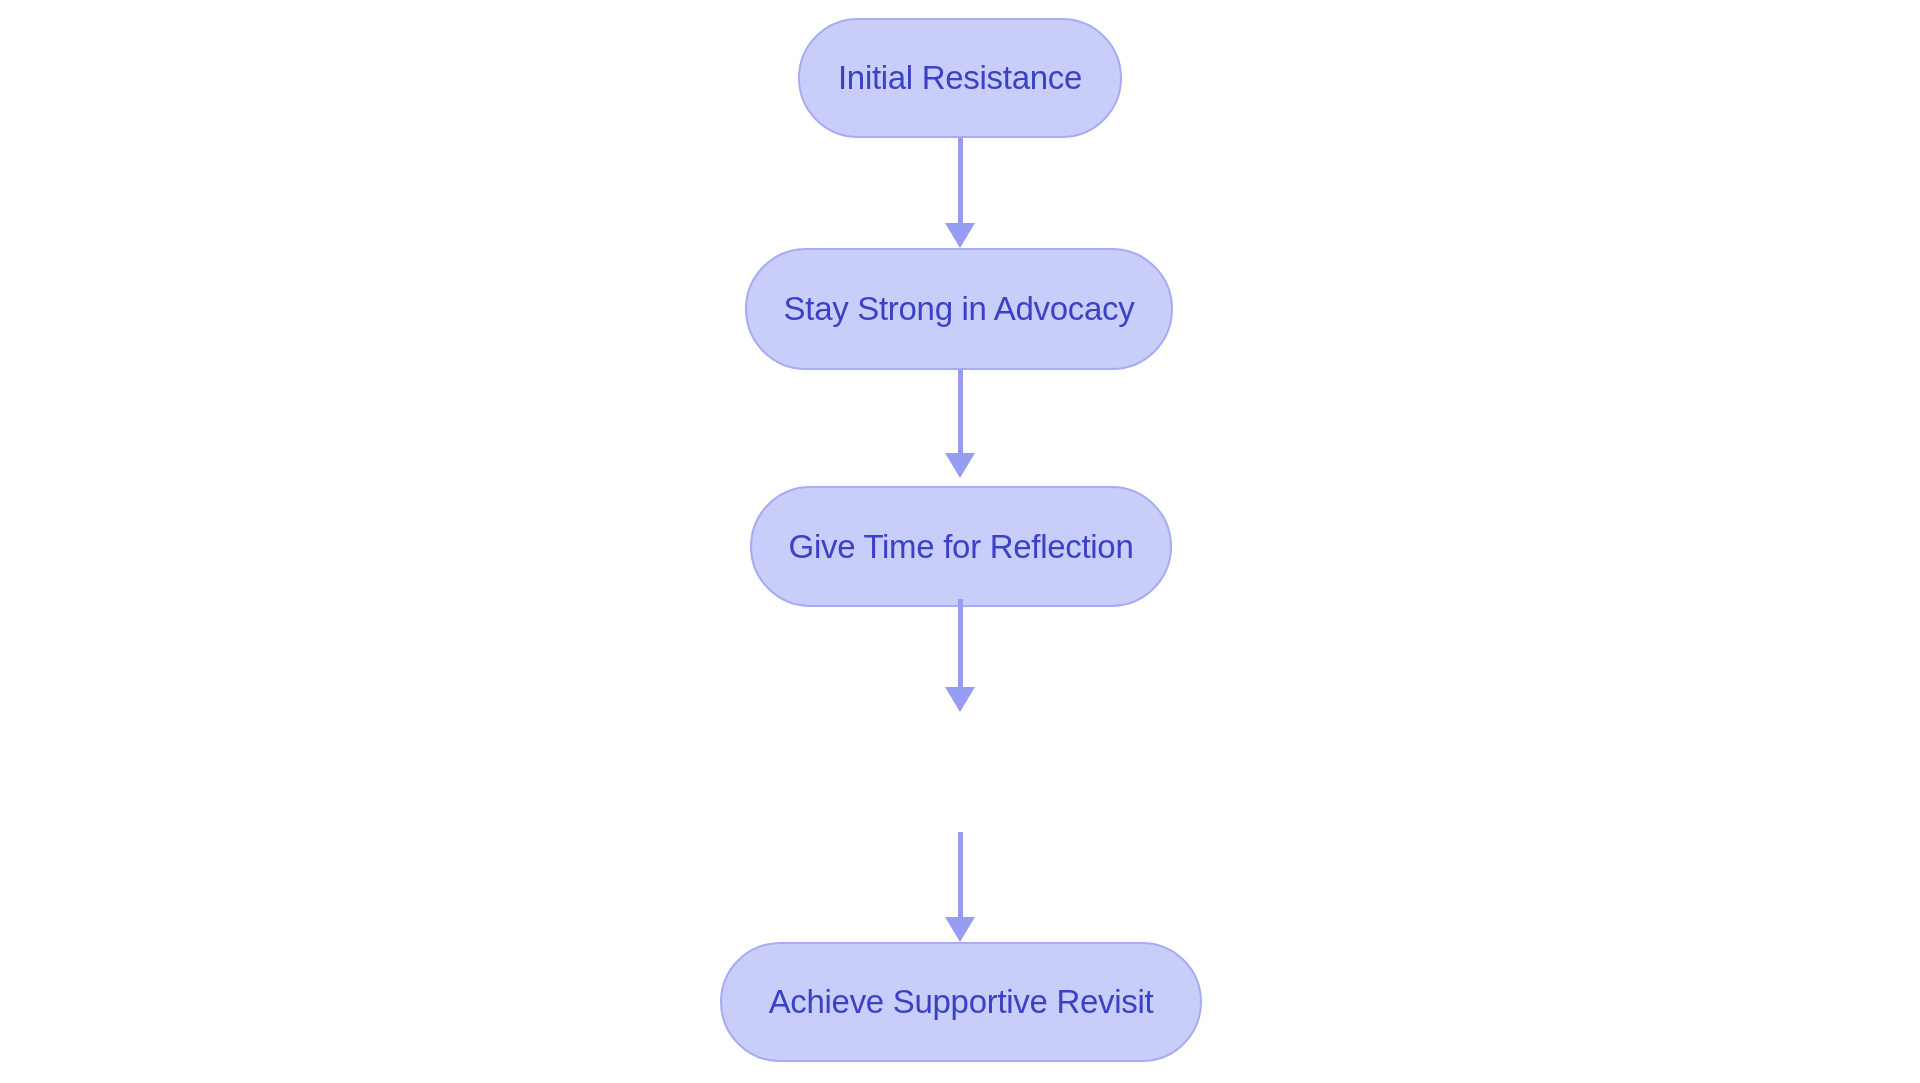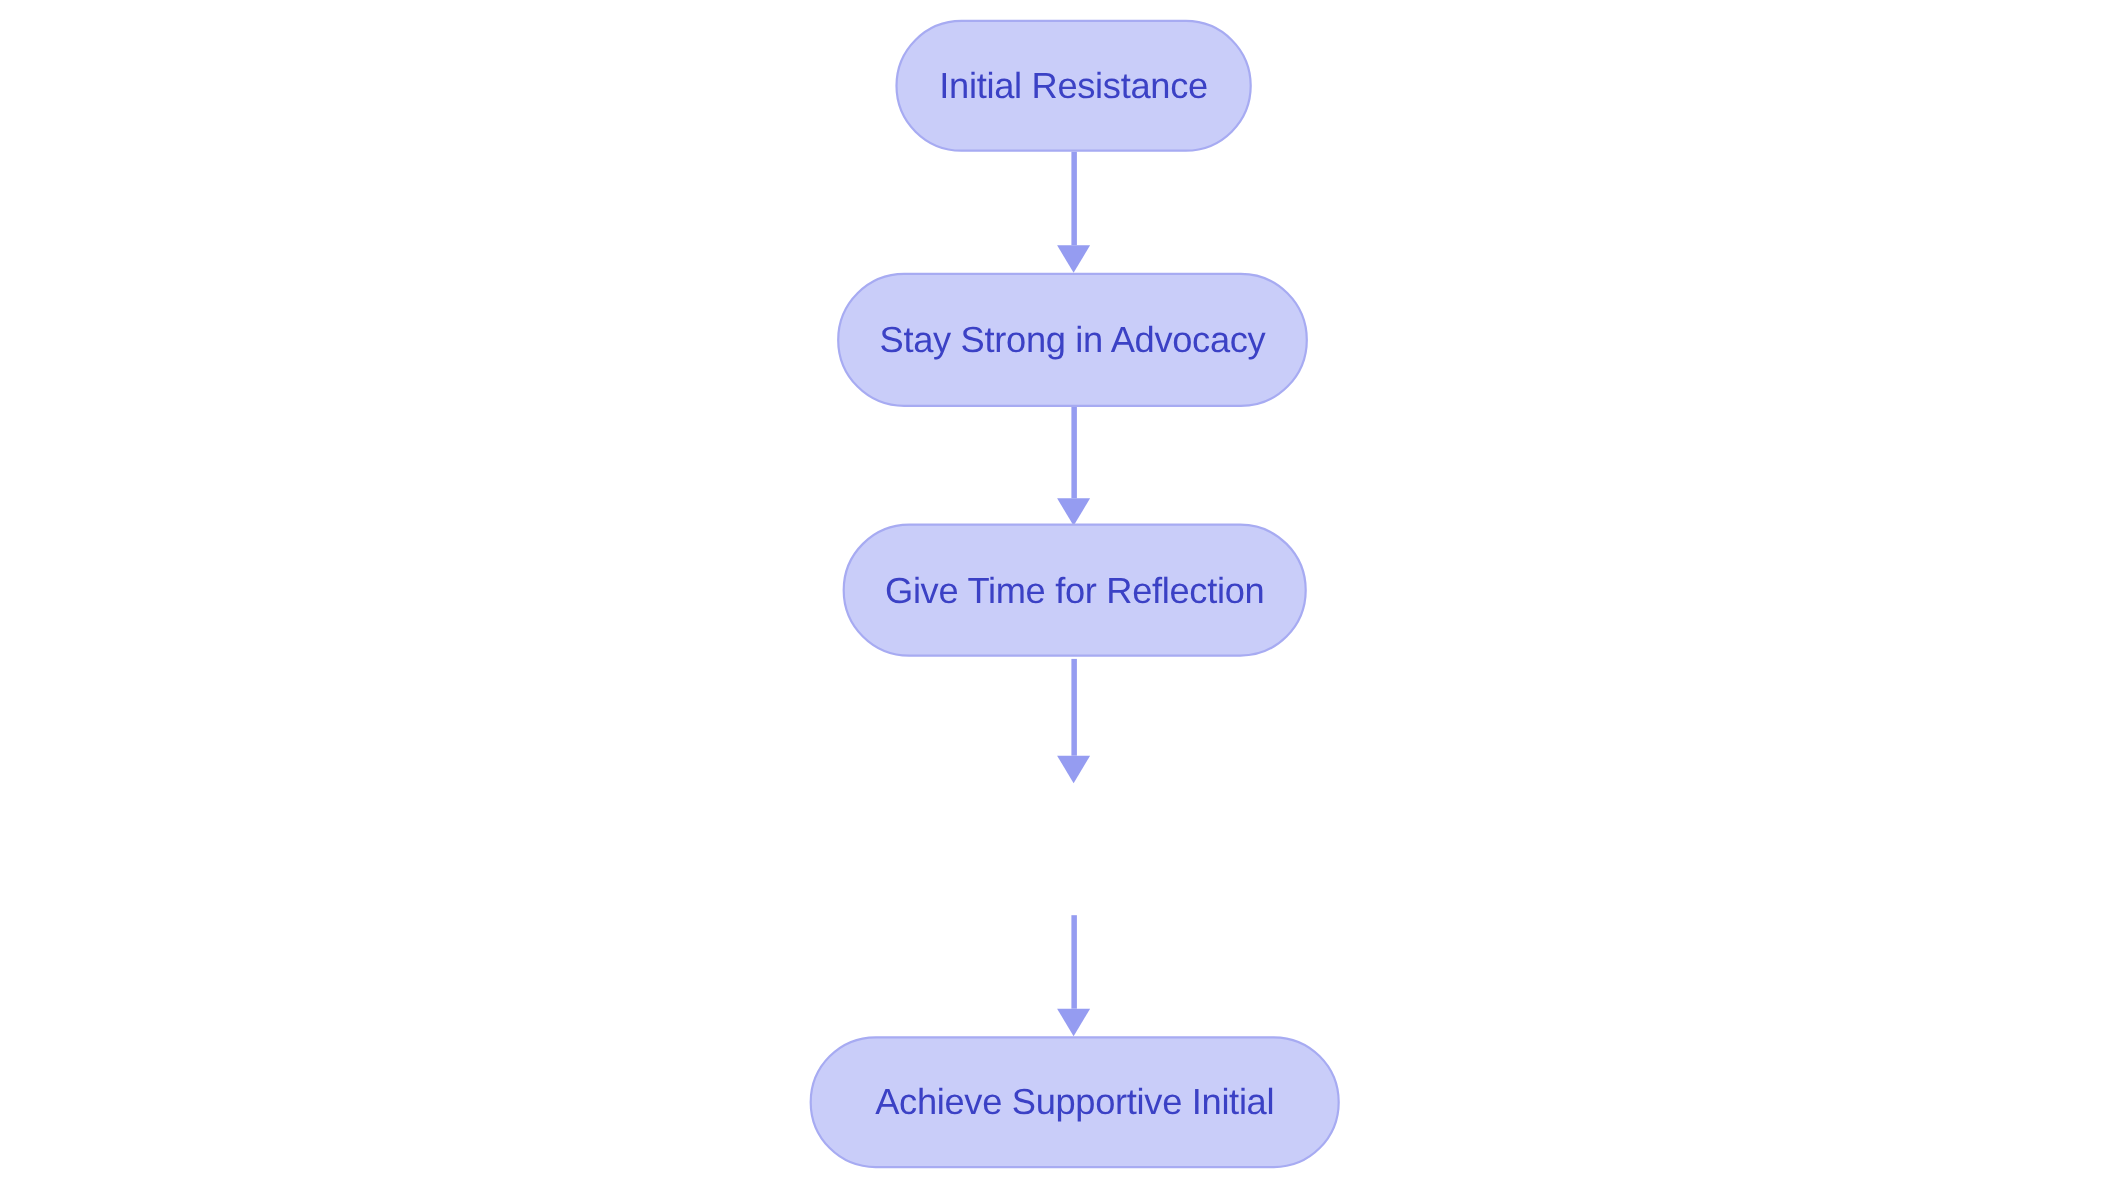--- a/index.html
+++ b/index.html
@@ -13,42 +13,41 @@
   html, body {
     width: 1920px; height: 1083px;
     background: var(--background);
     font-family: "Liberation Sans", "DejaVu Sans", sans-serif;
     overflow: hidden;
   }
   .canvas {
     position: relative;
     width: 1668px; height: 1083px;
     background: var(--background);
-    margin-left: 16px;
   }
   .node {
     position: absolute;
     display: flex;
     align-items: center;
     justify-content: center;
     background: var(--node-fill);
     border: 2px solid var(--node-border);
     border-radius: 61px;
   }
   .node .node-label {
     color: var(--node-text);
     font-size: 33px;
     font-weight: 400;
     letter-spacing: -0.3px;
     white-space: nowrap;
     text-align: center;
   }
   .node-1 { left: 798px;  top: 18px;  width: 324px; height: 120px; }
   .node-2 { left: 745px;  top: 248px; width: 428px; height: 122px; }
-  .node-3 { left: 750px;  top: 476px; width: 422px; height: 121px; }
+  .node-3 { left: 750px;  top: 486px; width: 422px; height: 121px; }
   .node-4 { left: 747px;  top: 712px; width: 426px; height: 120px; }
   .node-5 { left: 720px;  top: 942px; width: 482px; height: 120px; }
 
   .arrow {
     position: absolute;
     left: 960px;
     transform: translateX(-50%);
     display: flex;
     flex-direction: column;
     align-items: center;
@@ -101,16 +100,16 @@
     <div class="arrow-head"></div>
   </div>
 
 
   <div class="arrow arrow-4">
     <div class="arrow-line"></div>
     <div class="arrow-head"></div>
   </div>
 
   <div class="node node-5">
-    <span class="node-label">Achieve Supportive Initial</span>
+    <span class="node-label">Achieve Supportive Revisit</span>
   </div>
 
 </div>
 
 </body></html>

